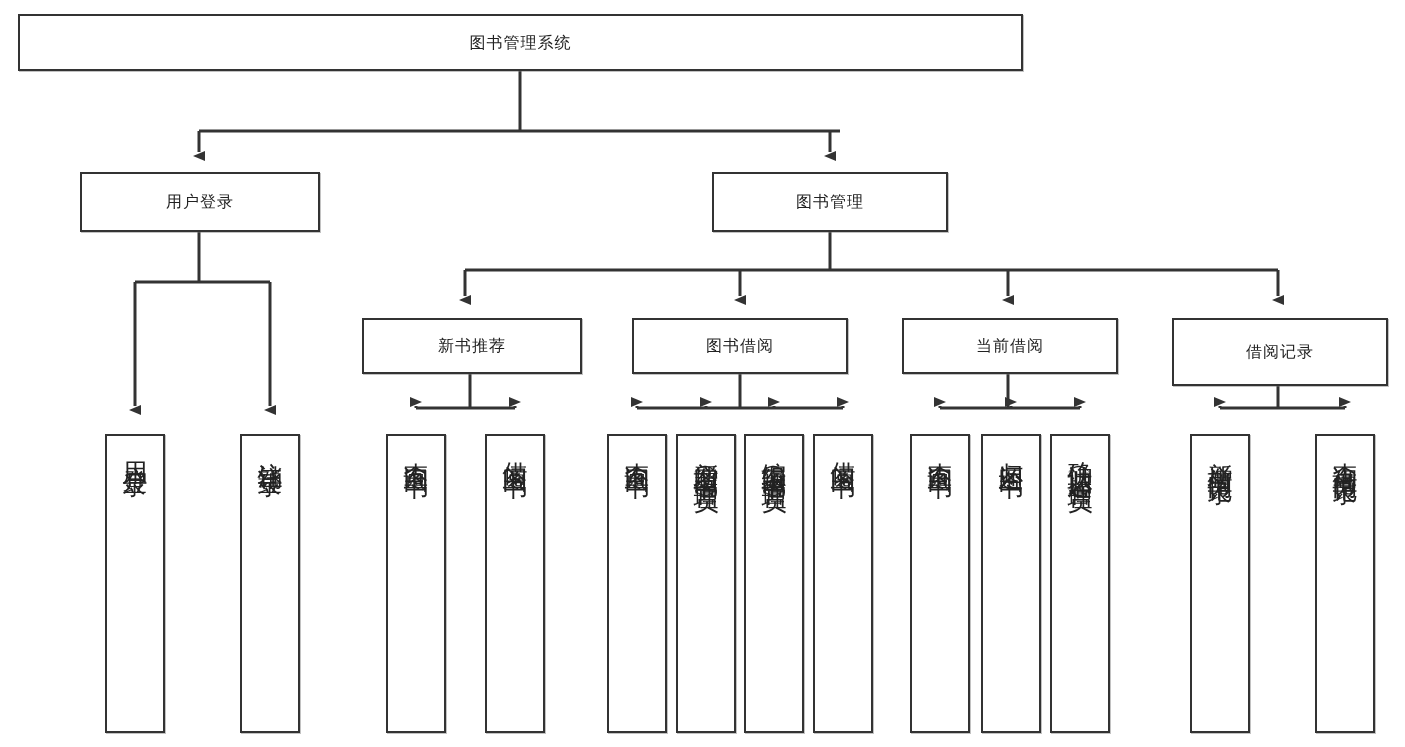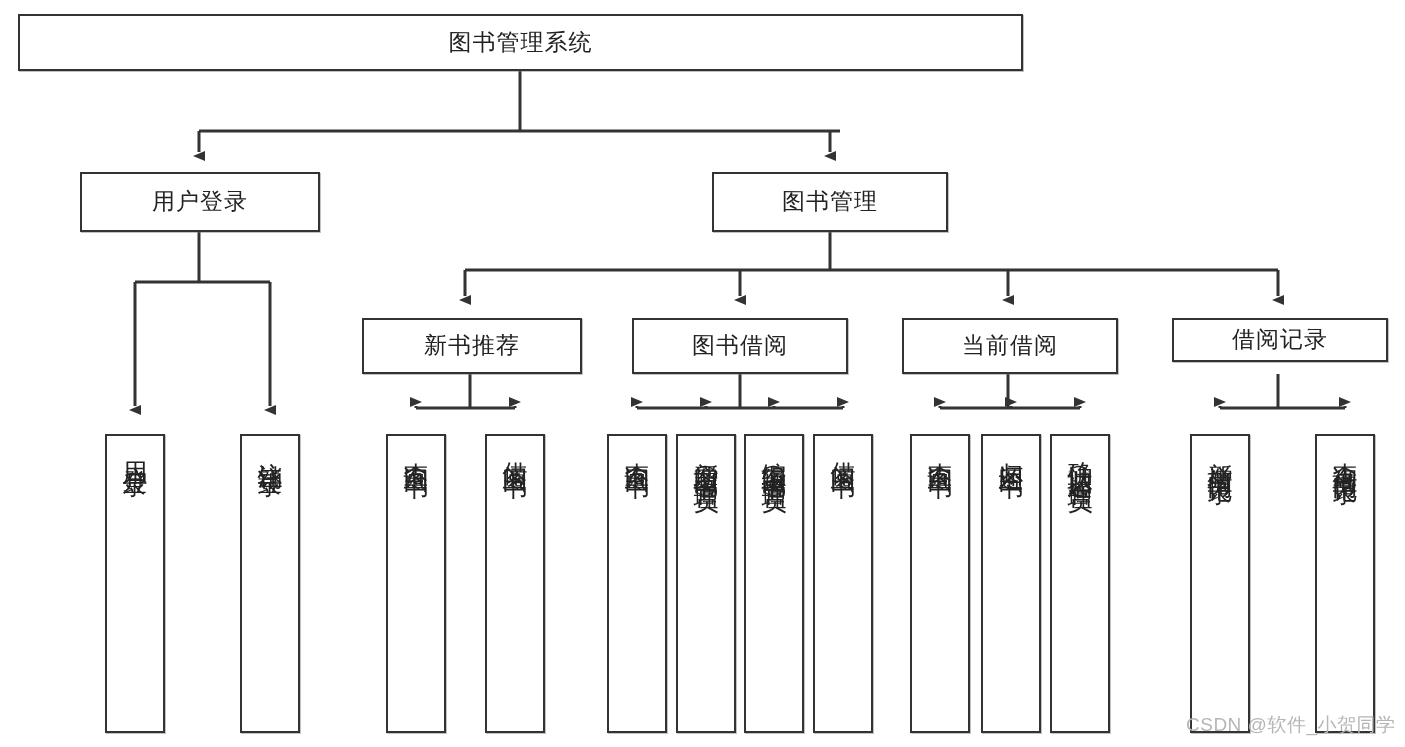--- a/index.html
+++ b/index.html
@@ -30,21 +30,21 @@
     position: absolute;
     box-sizing: border-box;
     background: #ffffff;
     border: 2px solid #333333;
     display: flex;
     align-items: center;
     justify-content: center;
     box-shadow: 1px 1px 0 rgba(120,120,120,0.45);
   }
   .node-label {
-    font-size: 23px;
+    font-size: 16px;
     color: #222222;
     letter-spacing: 1px;
     white-space: nowrap;
     line-height: 1.1;
   }
   
   .node.leaf {
     align-items: flex-start;
     justify-content: center;
     padding-top: 6px;
@@ -135,21 +135,21 @@
 
   <div class="node" style="left:362px; top:318px; width:220px; height:56px;align-items:center;">
     <span class="node-label">新书推荐</span>
   </div>
   <div class="node" style="left:902px; top:318px; width:216px; height:56px;">
     <span class="node-label">当前借阅</span>
   </div>
   <div class="node" style="left:632px; top:318px; width:216px; height:56px;">
     <span class="node-label">图书借阅</span>
   </div>
-  <div class="node" style="left:1172px; top:318px; width:216px; height:44px;">
+  <div class="node" style="left:1172px; top:318px; width:216px; height:68px;">
     <span class="node-label">借阅记录</span>
   </div>
 
   <div class="node leaf" style="left:105px; top:434px; width:60px; height:299px;">
     <span class="node-label">用户登录</span>
   </div>
   <div class="node leaf" style="left:240px; top:434px; width:60px; height:299px;">
     <span class="node-label">注销登录</span>
   </div>
 
@@ -183,15 +183,14 @@
     <span class="node-label">确认归还（管理员）</span>
   </div>
 
   <div class="node leaf" style="left:1190px; top:434px; width:60px; height:299px;">
     <span class="node-label">新增借阅记录</span>
   </div>
   <div class="node leaf" style="left:1315px; top:434px; width:60px; height:299px;">
     <span class="node-label">查询借阅记录</span>
   </div>
 
-  <div class="watermark">CSDN @软件_小贺同学</div>
 
 </div>
 
 </body></html>

